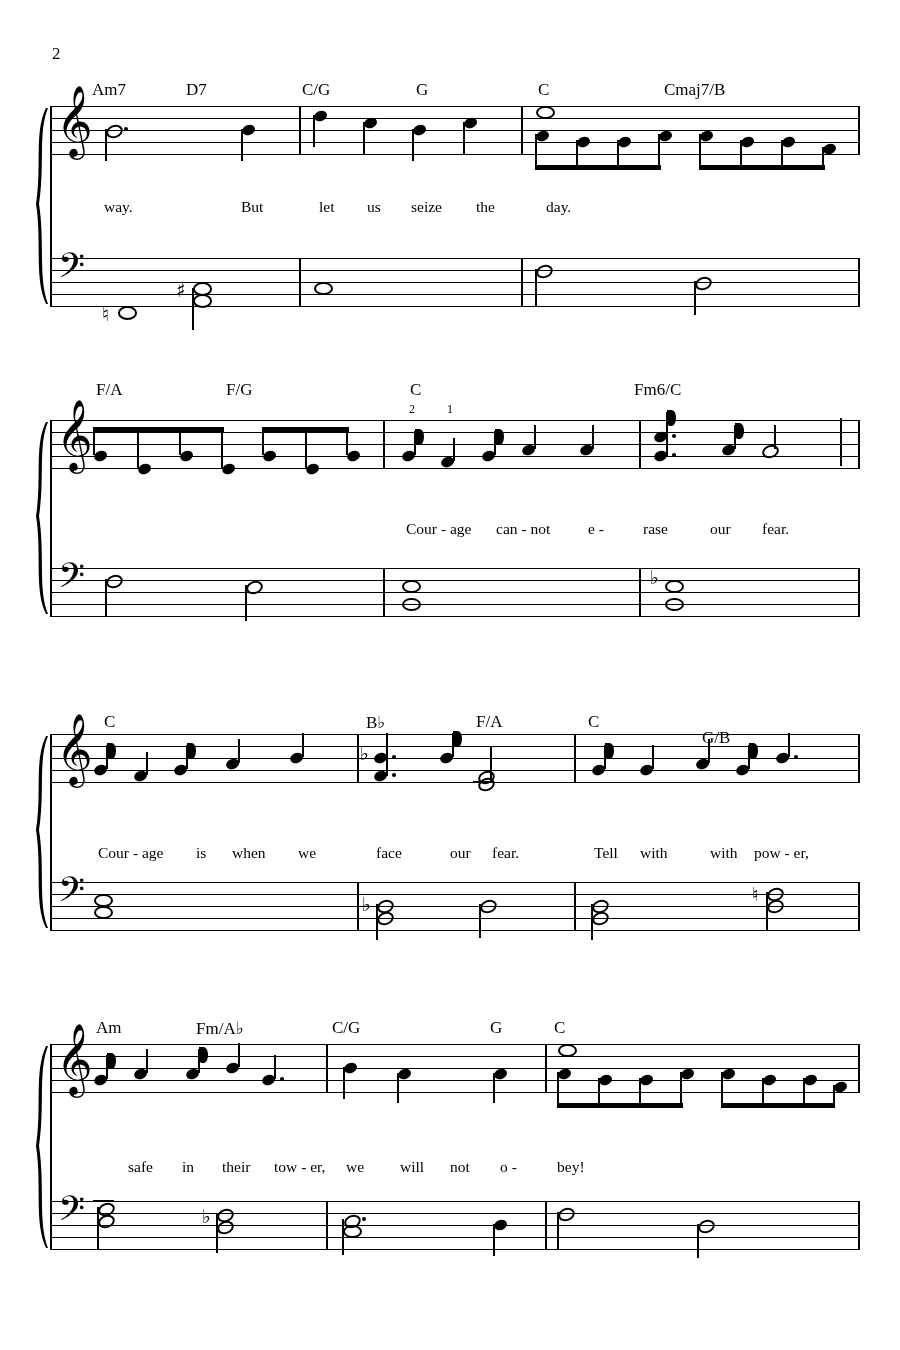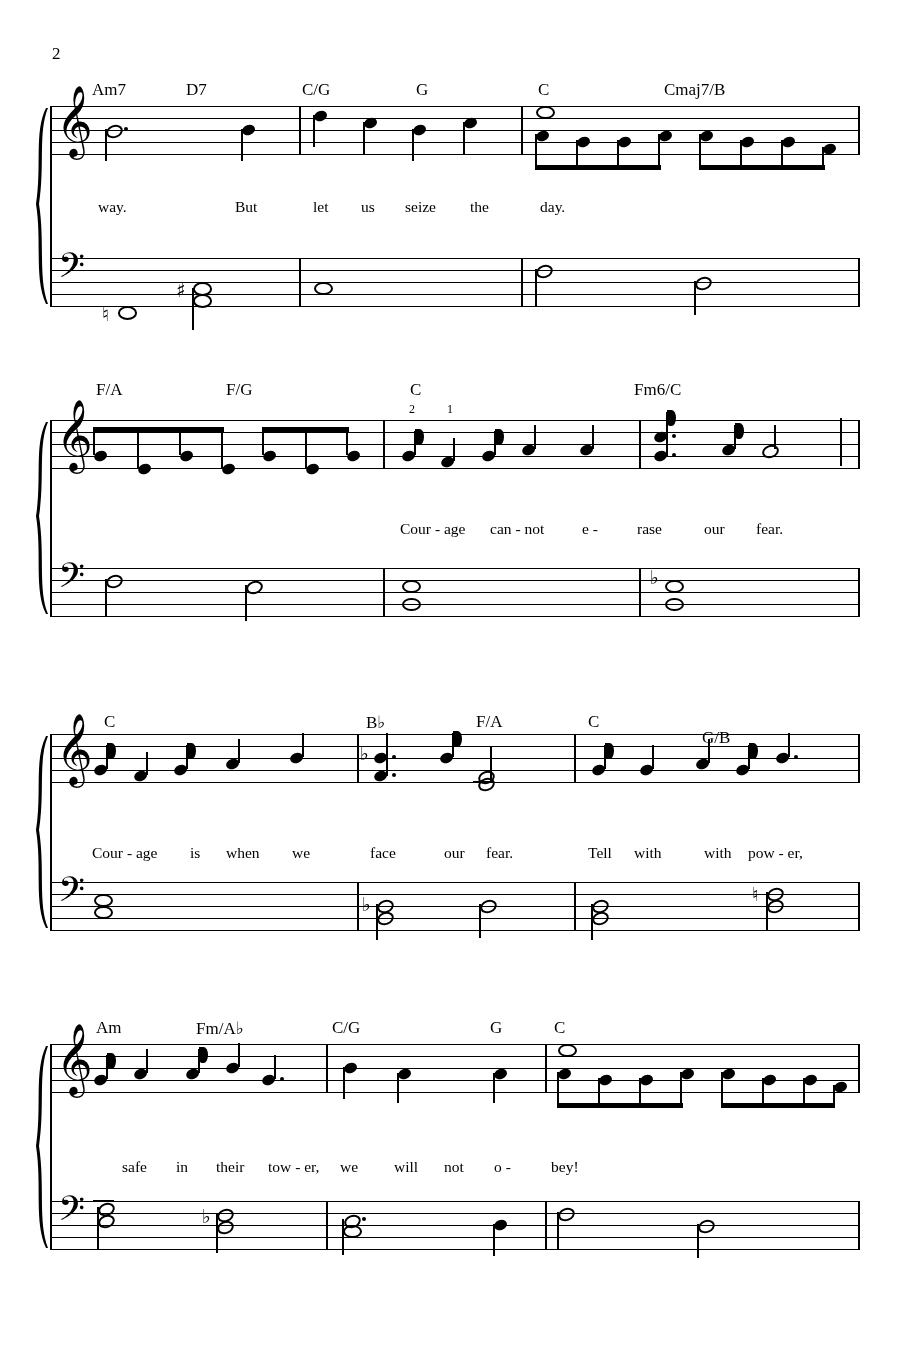--- a/index.html
+++ b/index.html
@@ -164,21 +164,21 @@
   }
   .fingering {
     position: absolute;
     font-family: "Liberation Serif", serif;
     font-size: 12px;
   }
 
   
   .lyrics {
     position: absolute;
-    left: 4px;
+    left: 10px;
     width: 780px;
     height: 20px;
   }
   .lyric {
     position: absolute;
     font-size: 15.5px;
     font-family: "Liberation Serif", serif;
     white-space: nowrap;
   }
 </style>

